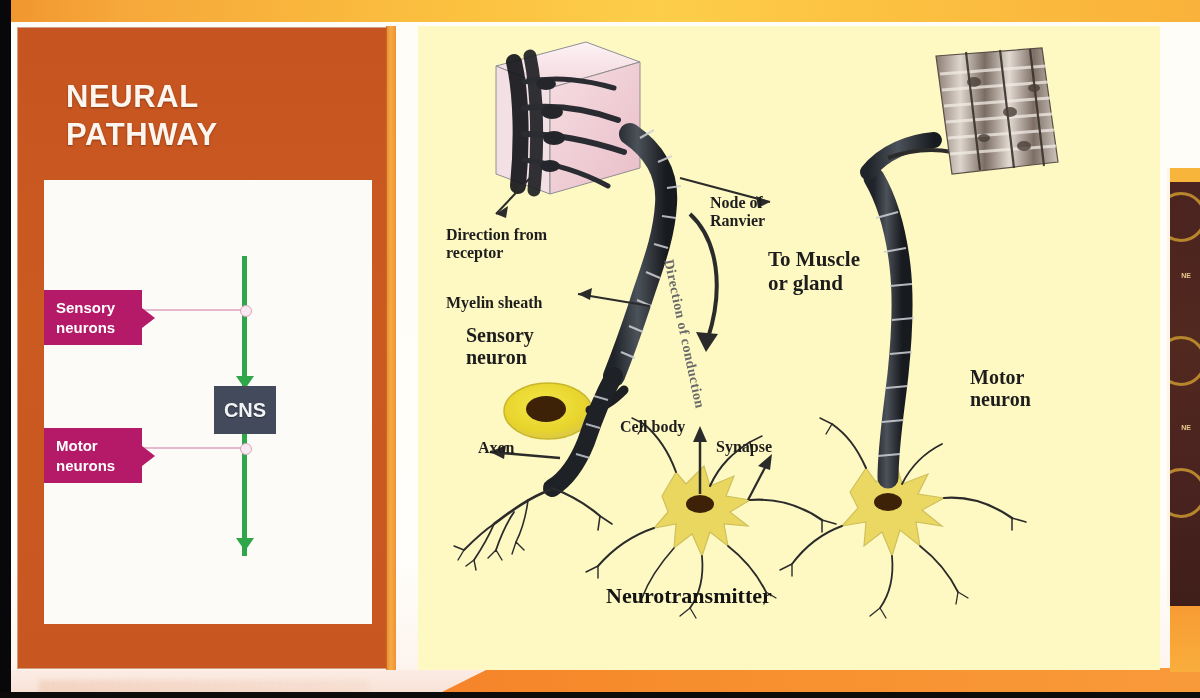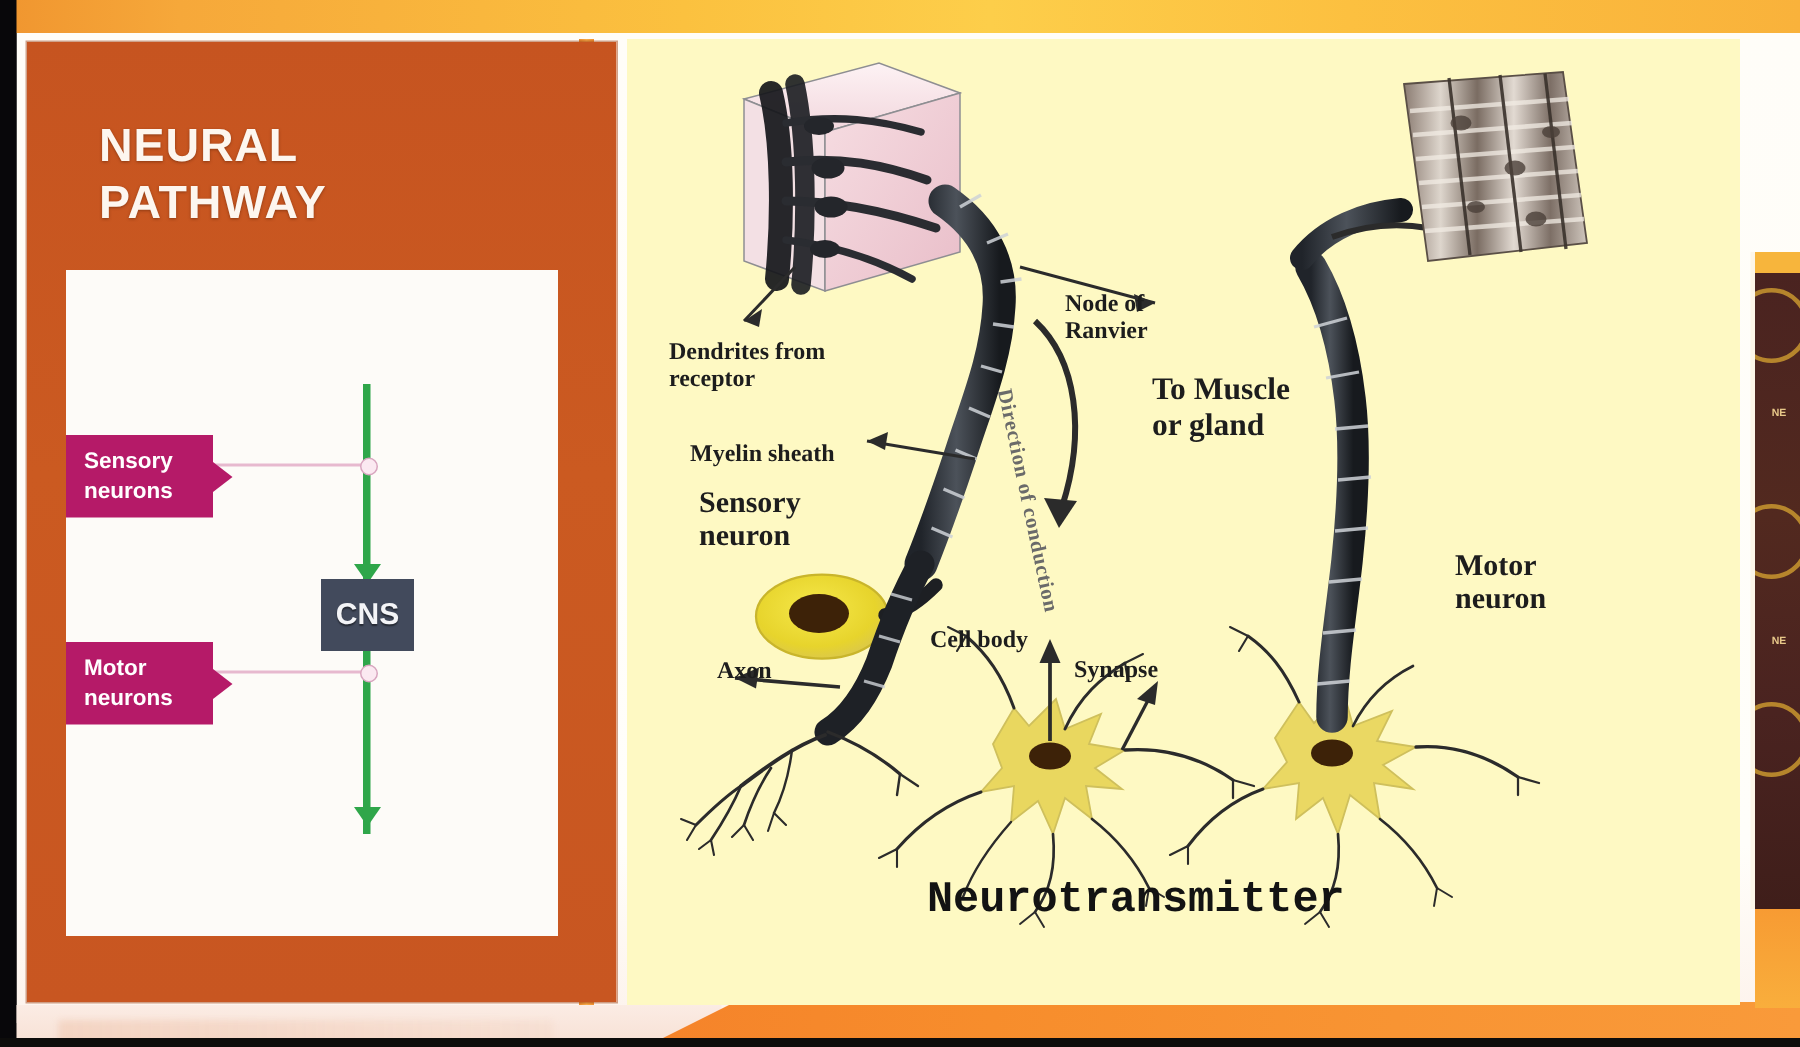--- a/index.html
+++ b/index.html
@@ -22,21 +22,21 @@
     clip-path:polygon(60px 0,770px 0,770px 30px,0 30px);}
   .bottom-pale{position:absolute;left:11px;bottom:0;width:470px;height:28px;
     background:linear-gradient(180deg,#fbece4 0%,#f7e0d4 100%);}
   .bottom-ghost{position:absolute;left:28px;bottom:2px;width:330px;height:16px;
     background:linear-gradient(90deg,rgba(233,175,142,.30),rgba(233,175,142,.10));
     filter:blur(2px);border-radius:2px;}
 
   
   .left-card{position:absolute;left:18px;top:28px;width:368px;height:640px;
     background:linear-gradient(180deg,#c65420 0%,#cb5a21 45%,#c85621 100%);
-    box-shadow:0 0 0 1px rgba(160,70,25,.5);padding-left:25px;}
+    box-shadow:0 0 0 1px rgba(160,70,25,.5);}
   .left-card-edge{position:absolute;left:386px;top:26px;width:10px;height:644px;
     background:linear-gradient(90deg,#e98a2a,#f5ab48,#f1902f);}
   .card-title{position:absolute;left:48px;top:50px;width:300px;color:#fdf6ef;
     font-size:31px;font-weight:bold;line-height:1.22;letter-spacing:.6px;
     text-shadow:0 1px 2px rgba(90,35,10,.55);}
 
   .white-panel{position:absolute;left:26px;top:152px;width:328px;height:444px;
     background:#fdfbf8;}
 
   
@@ -68,31 +68,31 @@
 
   
   .fig-panel{position:absolute;left:418px;top:26px;width:742px;height:644px;background:#fef9c3;}
   .fig-inner{position:absolute;left:0;top:0;width:742px;height:644px;}
 
   .lbl{position:absolute;color:#1d1d1d;font-family:"Liberation Serif",serif;
     font-weight:bold;line-height:1.12;white-space:pre;}
 
   .lbl-node{left:292px;top:168px;font-size:16px;}
   .lbl-dendrites{left:28px;top:200px;font-size:16px;}
-  .lbl-myelin{left:28px;top:268px;font-size:16px;margin-left:14px;}
+  .lbl-myelin{left:28px;top:268px;font-size:16px;}
   .lbl-sensory{left:48px;top:298px;font-size:20px;}
   .lbl-tomuscle{left:350px;top:222px;font-size:21px;}
   .lbl-motor{left:552px;top:340px;font-size:20px;}
   .lbl-axon{left:50px;top:413px;font-size:16px;margin-left:10px;}
   .lbl-cellbody{left:202px;top:392px;font-size:16px;}
   .lbl-synapse{left:298px;top:412px;font-size:16px;}
   .lbl-direction{left:258px;top:232px;font-size:14px;color:#6a6a6a;
     transform:rotate(78deg);transform-origin:left top;letter-spacing:.5px;}
-  .lbl-neuro{left:188px;top:558px;font-family:Liberation Mono, monospace;
-    font-size:29px;font-weight:bold;color:#131313;margin-left:12px;}
+  .lbl-neuro{left:188px;top:558px;font-family:Liberation Serif, serif;
+    font-size:22px;font-weight:bold;color:#131313;}
 
   
   .right-strip{position:absolute;right:0px;top:168px;width:30px;height:438px;
     background:linear-gradient(180deg,#f7b53c 0%,#f7b53c 14px,#4a2320 14px,#52291f 40%,#4a2320 70%,#3f1e1a 100%);
     border-left:3px solid #fdf6e8;overflow:hidden;}
   .rs-gold{position:absolute;left:-14px;width:44px;height:44px;border:3px solid #c9962f;border-radius:50%;opacity:.85;}
   .rs-txt{position:absolute;left:2px;width:28px;color:#e8c98a;font-size:7px;
     text-align:center;line-height:1.1;font-weight:bold;}
   .right-strip-bot{position:absolute;right:0px;bottom:26px;width:30px;height:66px;
     background:linear-gradient(180deg,#f79b33,#f9ae3c);}
@@ -352,21 +352,21 @@
             <ellipse cx="566" cy="112" rx="6" ry="4"></ellipse>
               <ellipse cx="616" cy="62" rx="6" ry="4"></ellipse>
             <ellipse cx="606" cy="120" rx="7" ry="5"></ellipse>
           </g>
         </g>
 
       </svg>
 
       <div class="lbl lbl-node">Node of
 Ranvier</div>
-      <div class="lbl lbl-dendrites">Dendrites from
+      <div class="lbl lbl-dendrites">Direction from
 receptor</div>
       <div class="lbl lbl-myelin">Myelin sheath</div>
       <div class="lbl lbl-sensory">Sensory
 neuron</div>
       <div class="lbl lbl-direction">Direction of conduction</div>
       <div class="lbl lbl-tomuscle">To Muscle
 or gland</div>
       <div class="lbl lbl-motor">Motor
 neuron</div>
       <div class="lbl lbl-axon">Axon</div>

